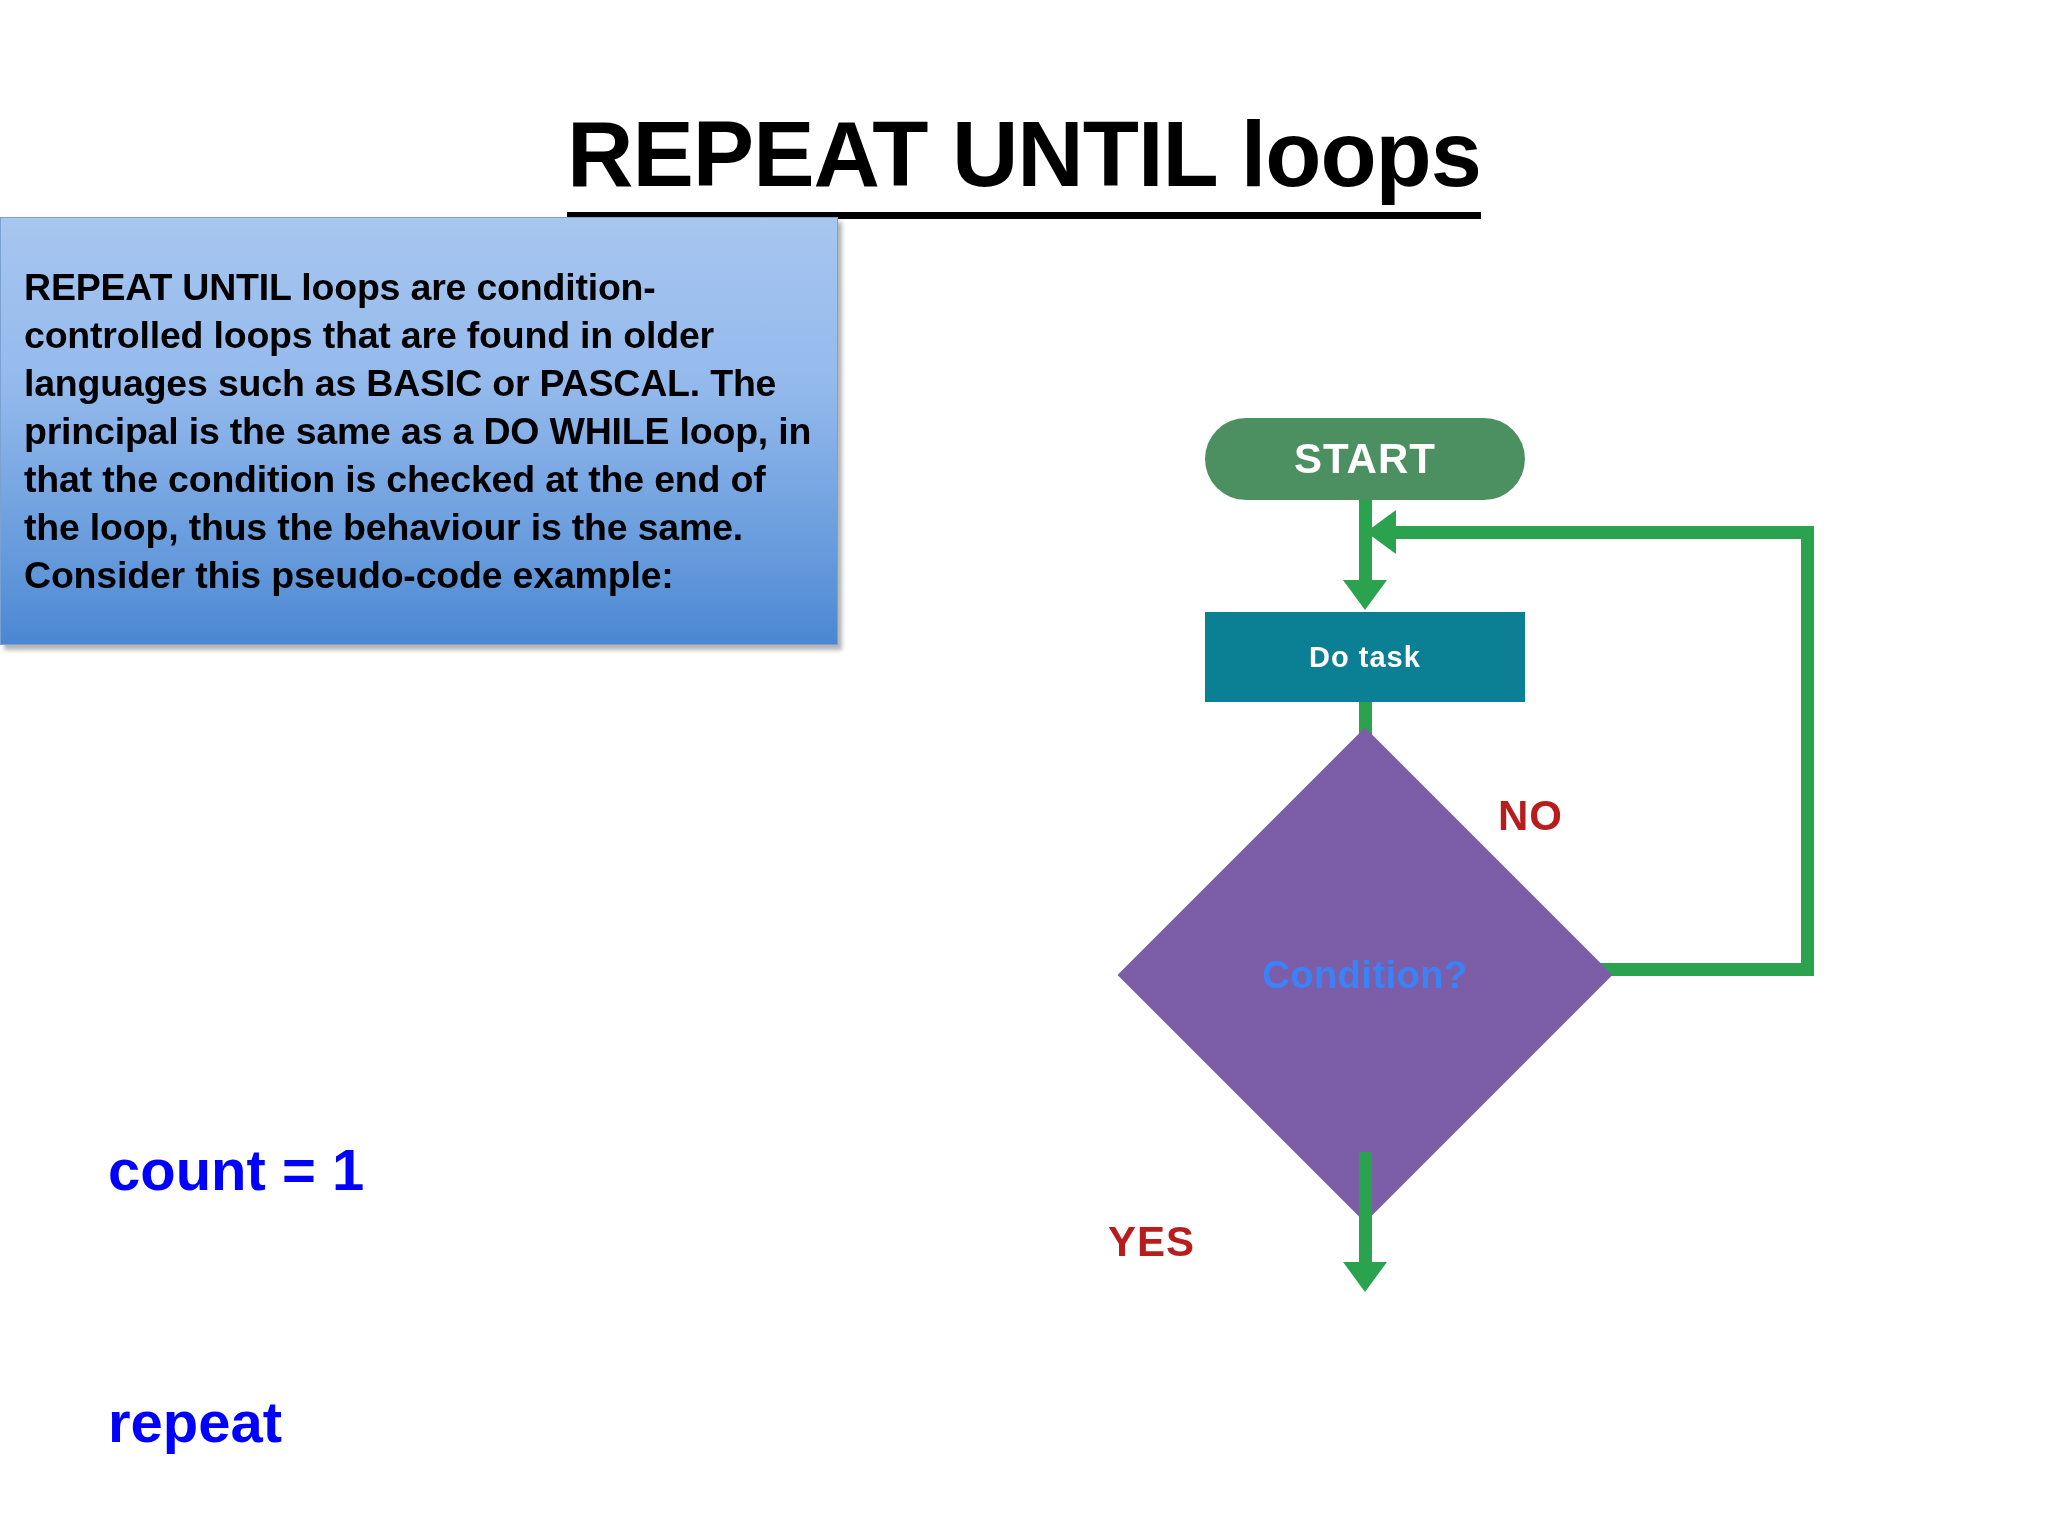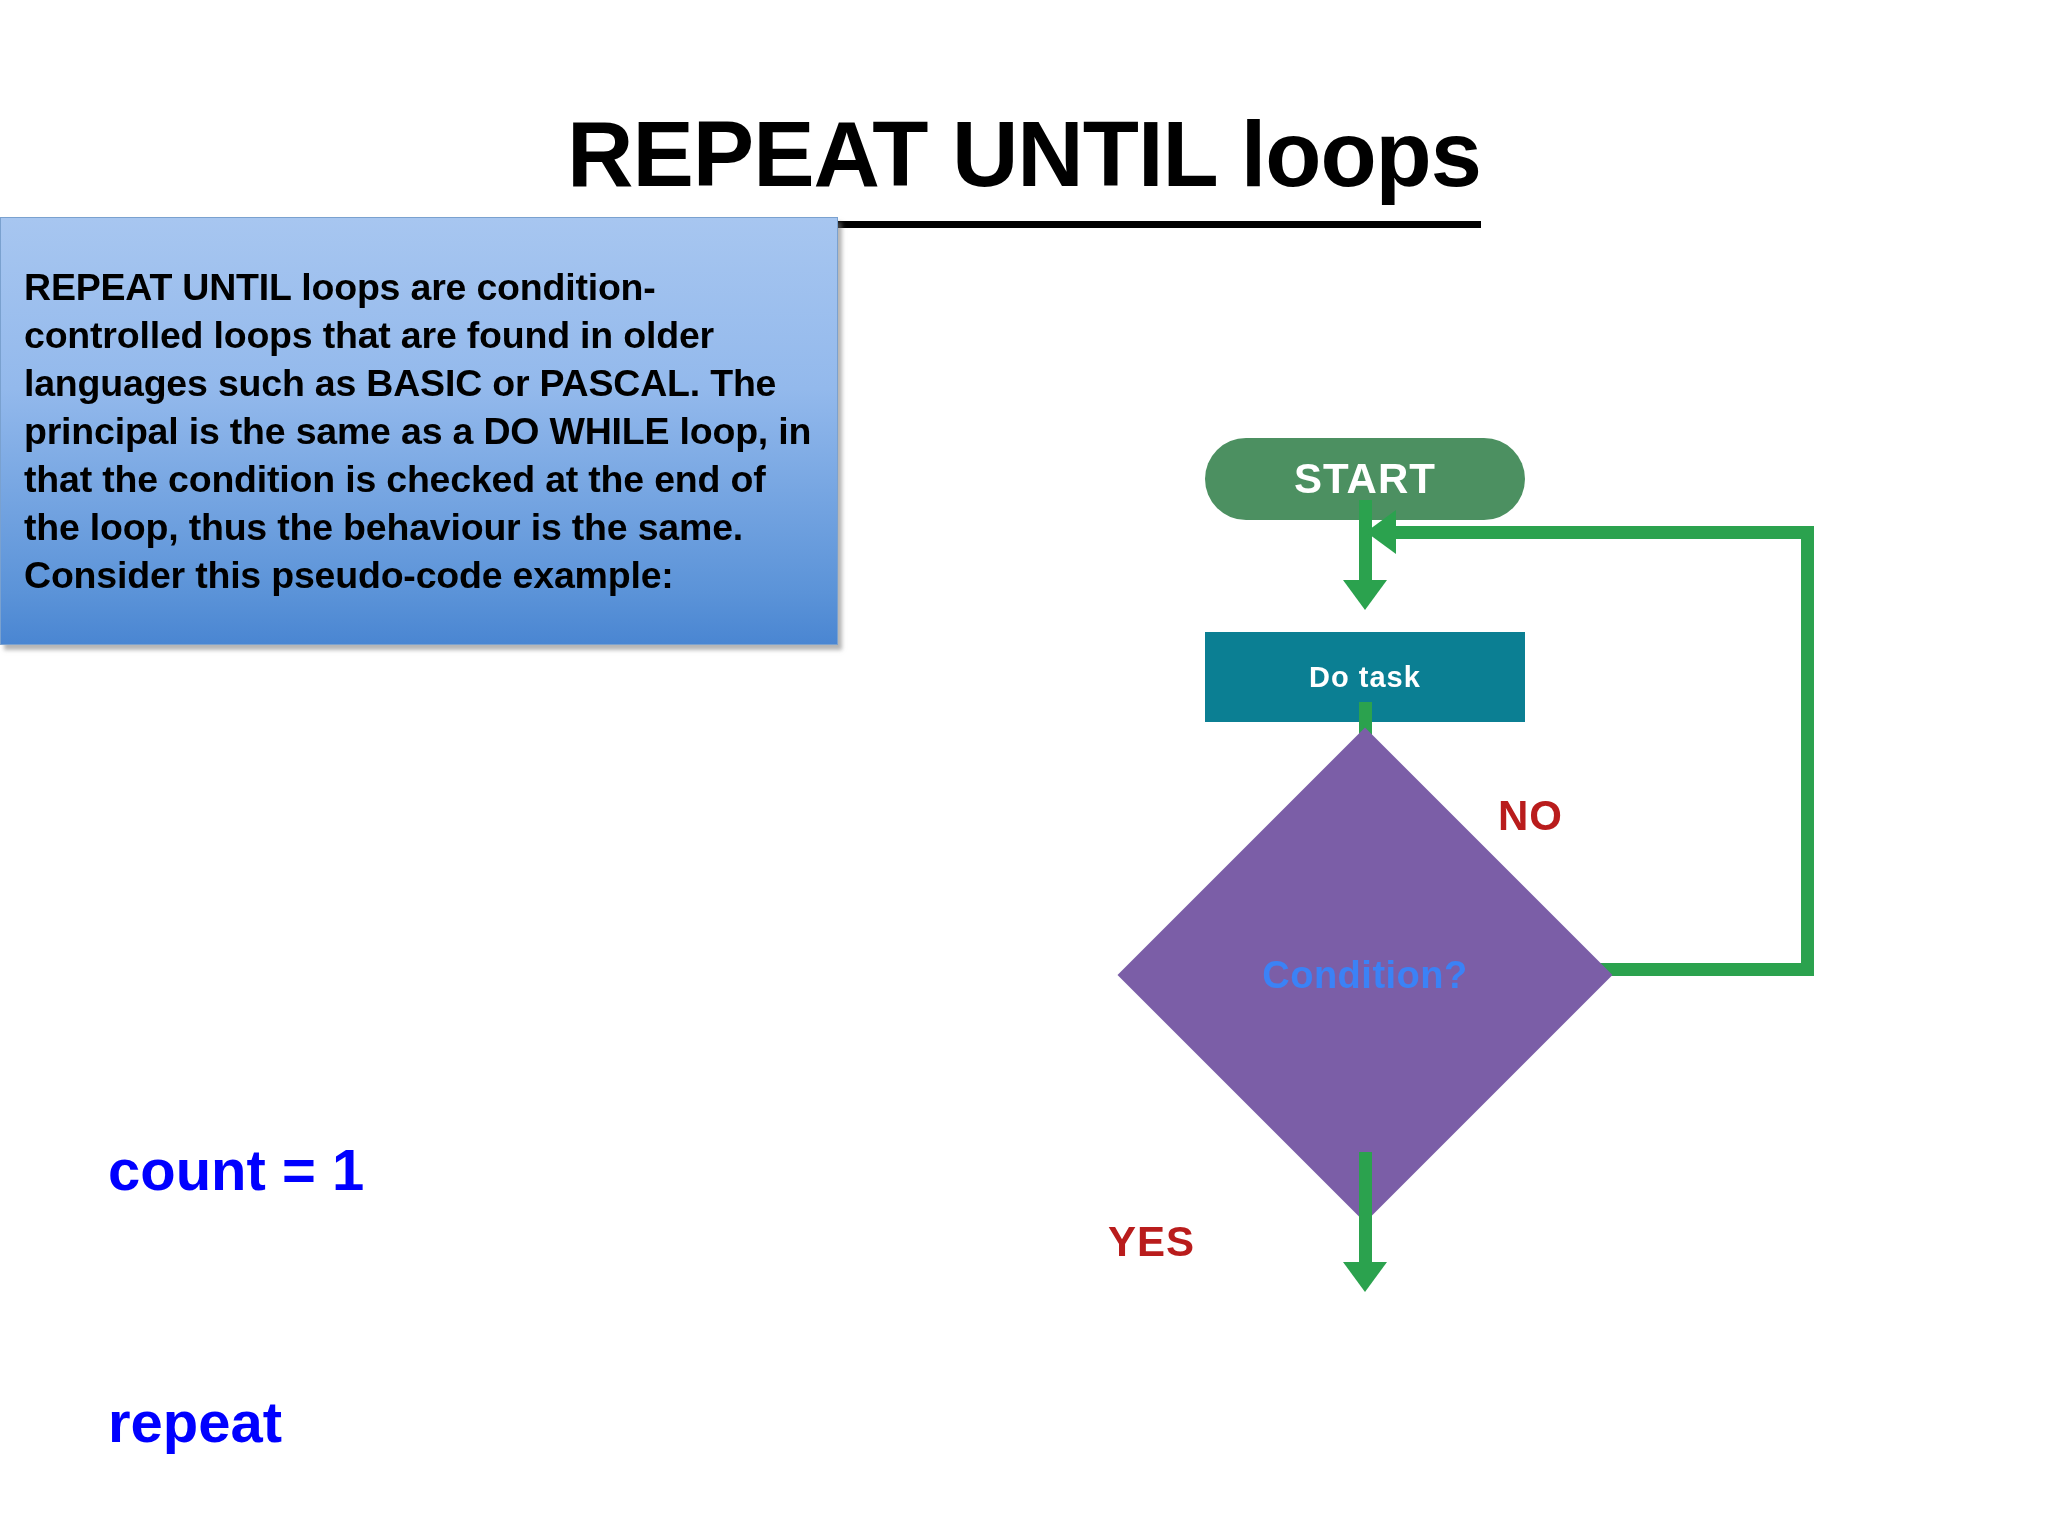--- a/index.html
+++ b/index.html
@@ -19,21 +19,21 @@
     text-align:center;
     font-size:92px;
     font-weight:bold;
     color:#000000;
     letter-spacing:-1px;
     line-height:1.0;
     white-space:nowrap;
   }
   .title span.u{
     border-bottom:7px solid #000;
-    padding-bottom:16px;
+    padding-bottom:7px;
   }
 
   
   .bluebox{
     position:absolute;
     left:0px; top:217px;
     width:838px; height:428px;
     background:linear-gradient(180deg,#a7c6f0 0%, #93b9ec 40%, #5b93d8 88%, #4a86d2 100%);
     border:1px solid #7aa1cf;
     box-shadow:4px 5px 4px rgba(120,120,120,0.55);
@@ -68,21 +68,20 @@
 
   
   .flow{position:absolute;left:1180px;top:400px;width:720px;height:1030px;}
 
   .node{
     position:absolute;
     display:flex;align-items:center;justify-content:center;
     color:#ffffff;
     font-weight:bold;
     letter-spacing:1px;
-    margin-top:20px;
   }
   .start-node{
     left:25px; top:18px; width:320px; height:82px;
     background:#4c9061;
     border-radius:41px;
     font-size:42px;
   }
   .end-node{
     left:25px; top:900px; width:320px; height:82px;
     background:#4c9061;

